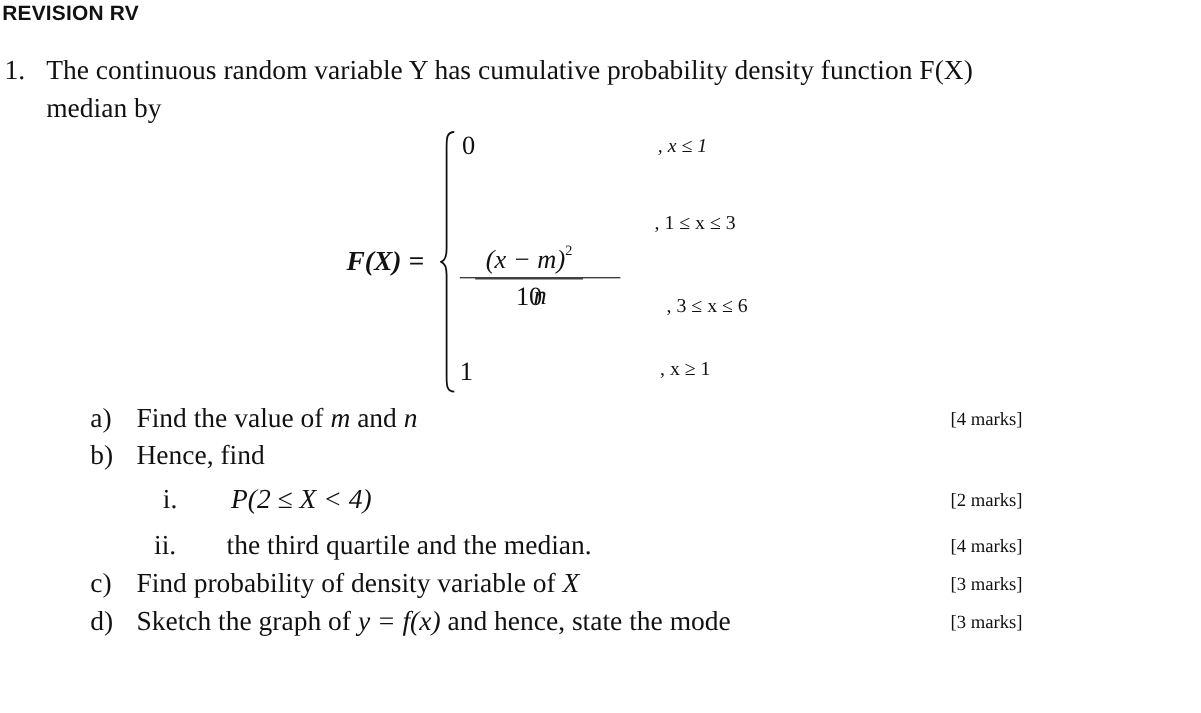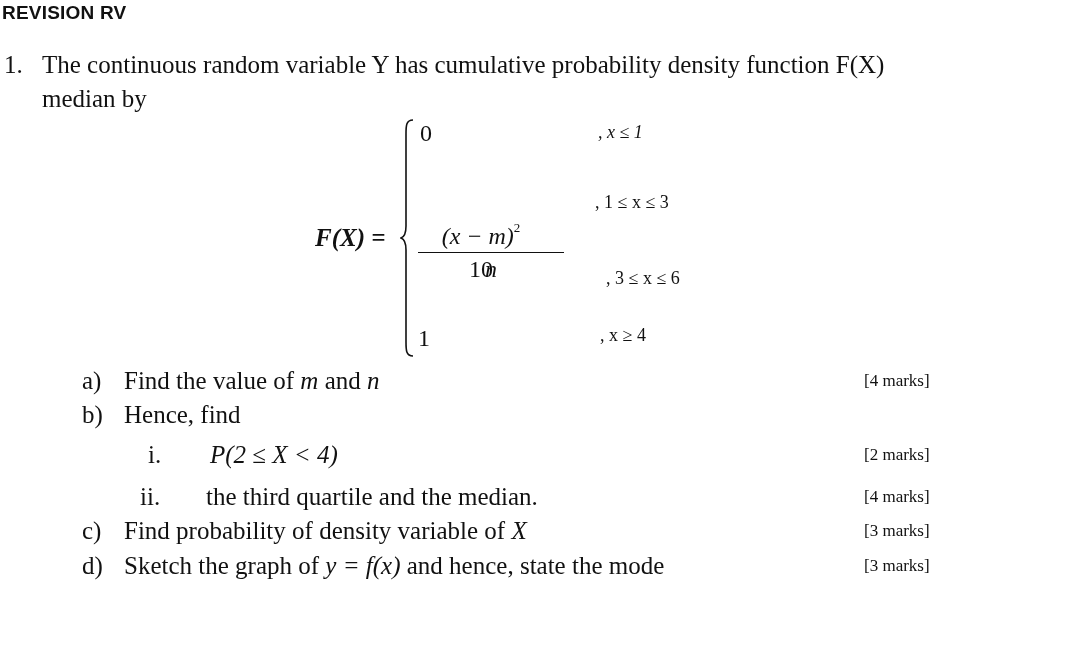--- a/index.html
+++ b/index.html
@@ -64,21 +64,21 @@
 </div>
 <div class="cond math" style="left:595px; top:192px;">, 1 ≤ x ≤ 3</div>
 
 <div class="frac math" style="left:418px; top:250px; width:146px;">
   <div class="bar"></div>
   <div class="den it">n</div>
 </div>
 <div class="cond math" style="left:606px; top:268px;">, 3 ≤ x ≤ 6</div>
 
 <div class="case math" style="left:418px; top:325px;">1</div>
-<div class="cond math" style="left:600px; top:325px;">, x ≥ 4</div>
+<div class="cond math" style="left:600px; top:325px;">, x ≥ 1</div>
 
 <div class="part-letter" style="left:82px; top:366px;">a)</div>
 <div class="part-text" style="left:124px; top:366px;"><span>Find the value of </span><span class="it">m</span><span> and </span><span class="it">n</span></div>
 <div class="marks" style="top:366px;">[4 marks]</div>
 
 <div class="part-letter" style="left:82px; top:400px;">b)</div>
 <div class="part-text" style="left:124px; top:400px;">Hence, find</div>
 
 <div class="part-letter" style="left:148px; top:440px;">i.</div>
 <div class="part-text math it" style="left:210px; top:440px;">P(2 ≤ X &lt; 4)</div>

